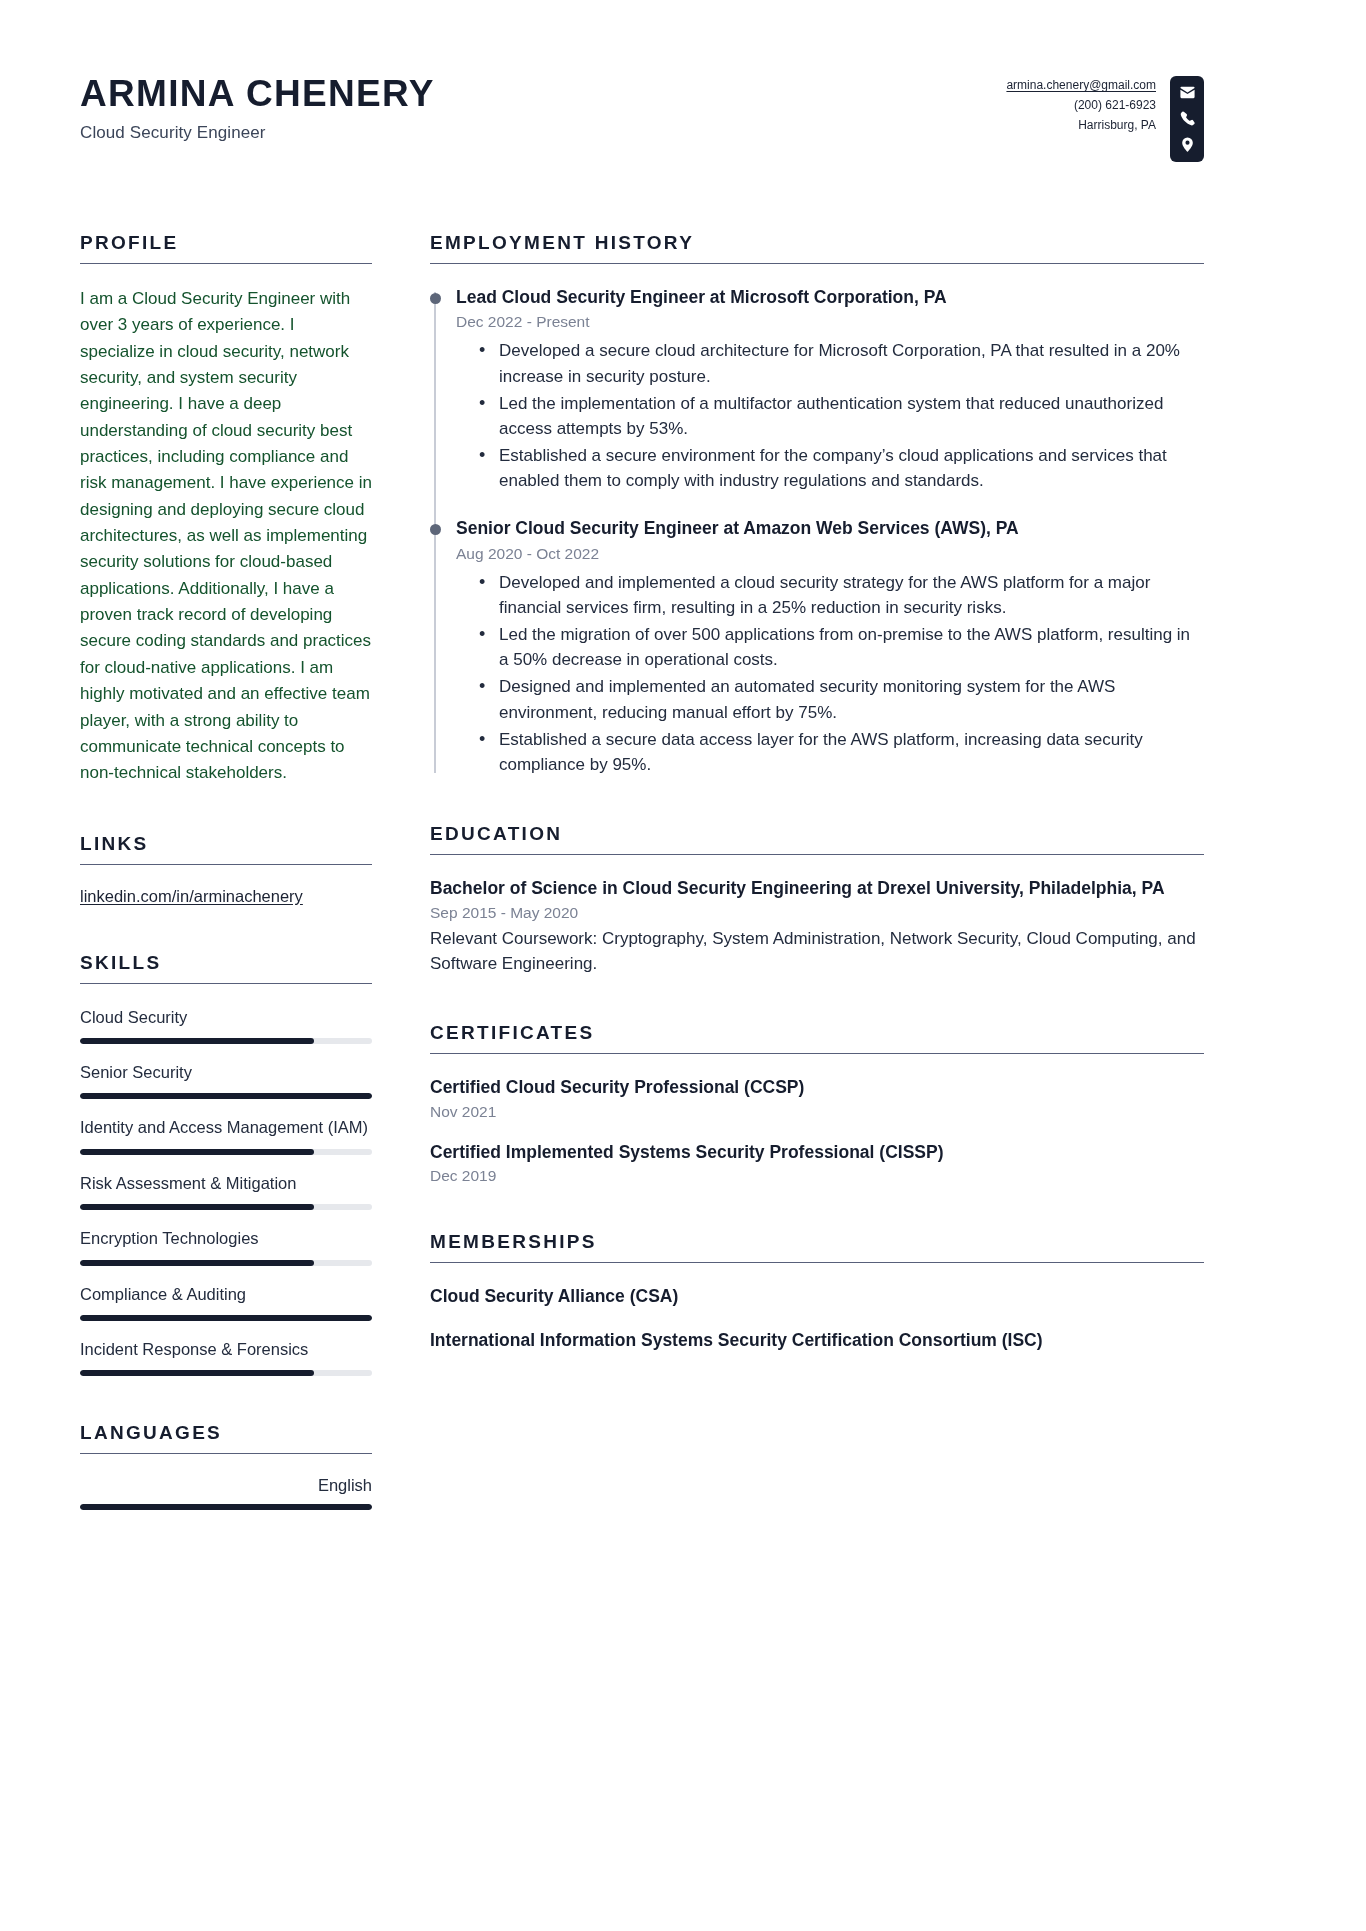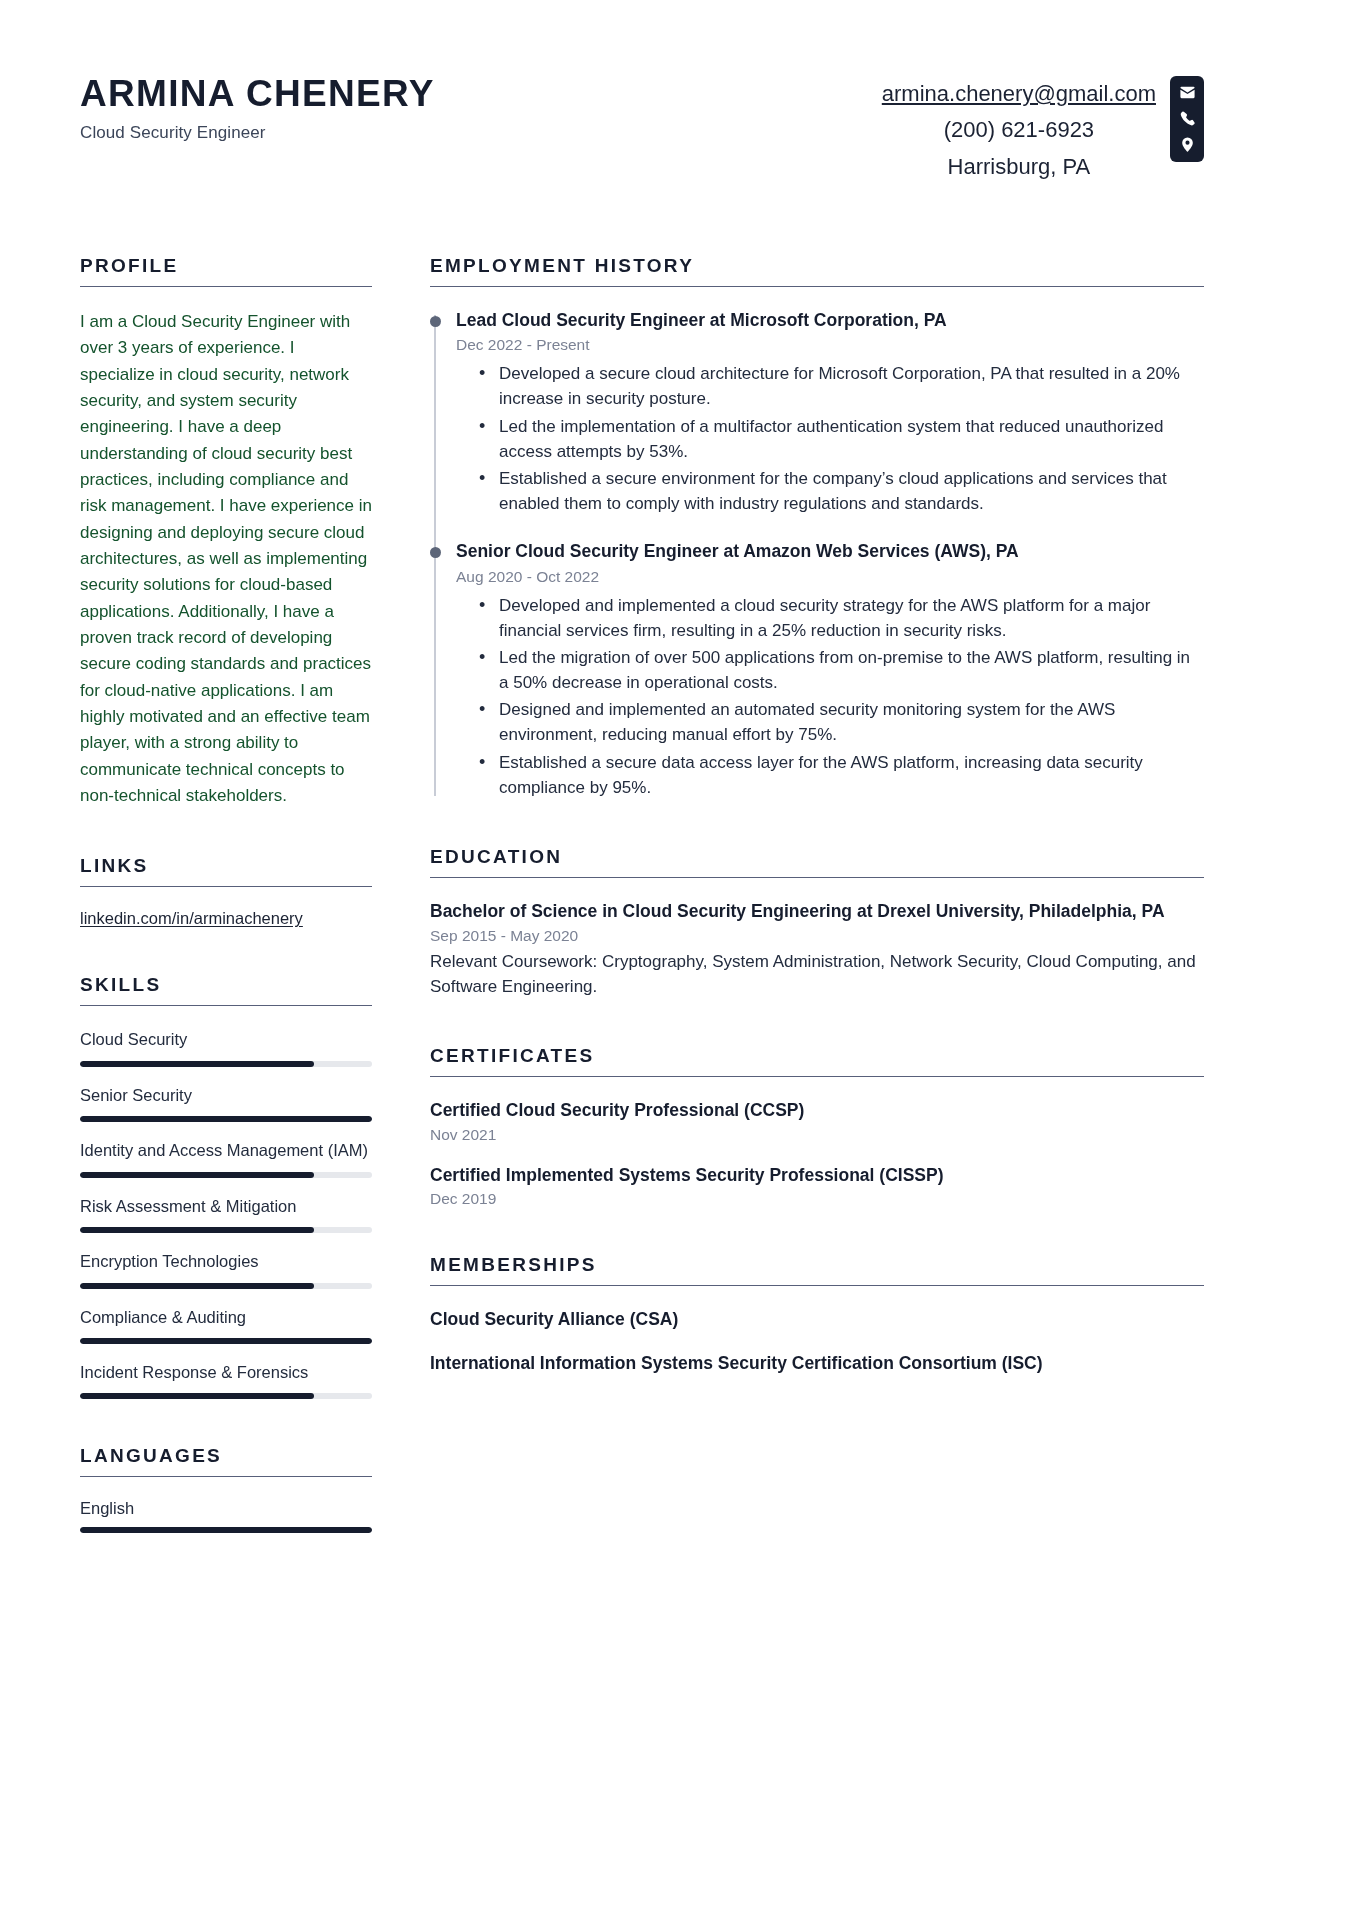--- a/index.html
+++ b/index.html
@@ -50,22 +50,22 @@
   }
 
   .contact-block {
     display: flex;
     align-items: flex-start;
     gap: 0;
     padding-top: 14px;
   }
 
   .contact-lines {
-    text-align: center;
-    font-size: 22px;
+    text-align: right;
+    font-size: 12px;
     line-height: 1.65;
     color: #1b2233;
     padding-right: 14px;
   }
 
   .contact-lines .email {
     text-decoration: underline;
     text-underline-offset: 2px;
     color: #1b2233;
   }
@@ -144,21 +144,21 @@
   }
 
   .skill-fill {
     position: absolute;
     left: 0; top: 0; bottom: 0;
     background: #161d2e;
     border-radius: 3px;
   }
 
   
-  .lang-row { margin-bottom: 16px; }
+  .lang-row { margin-bottom: 16px; text-align: right; }
   .lang-name {
     font-size: 16.5px;
     color: #232c3e;
     margin-bottom: 9px;
   }
 
   
   .timeline {
     position: relative;
     padding-left: 26px;

